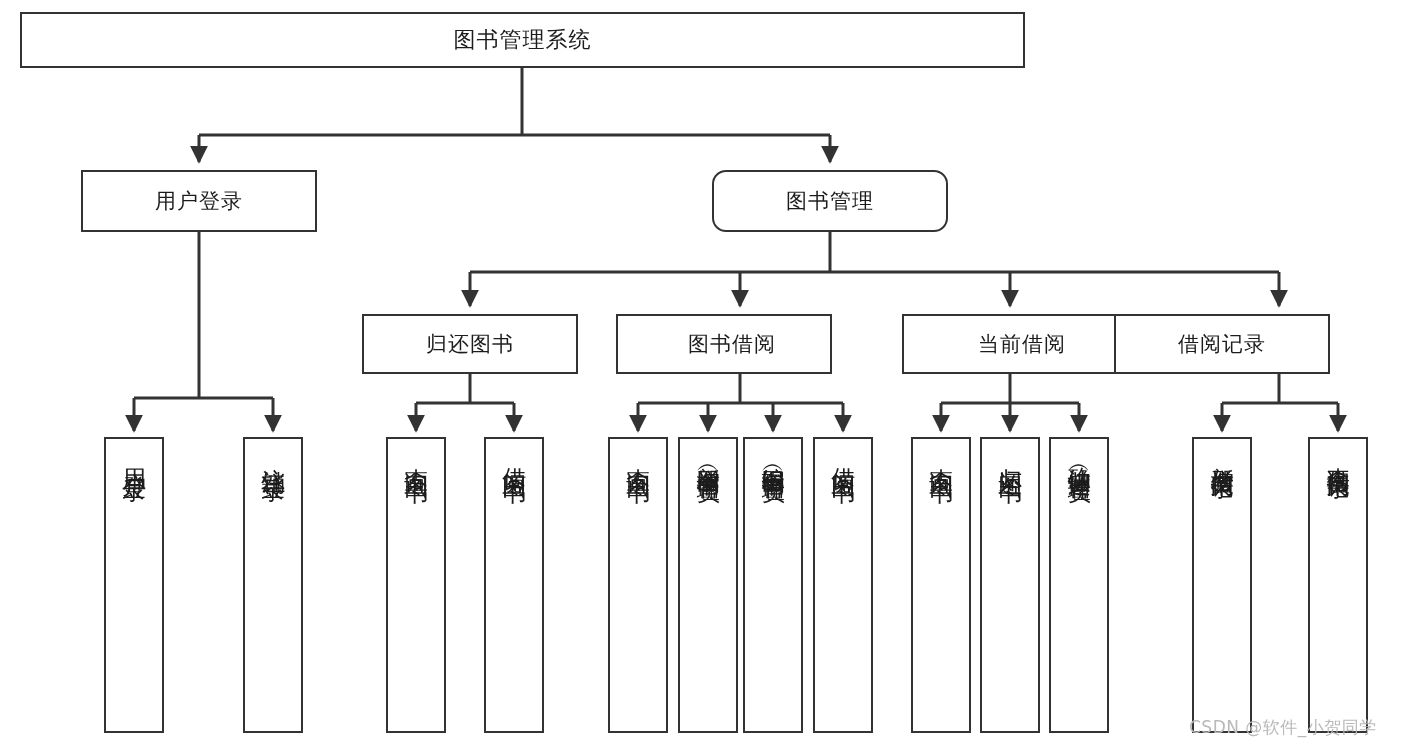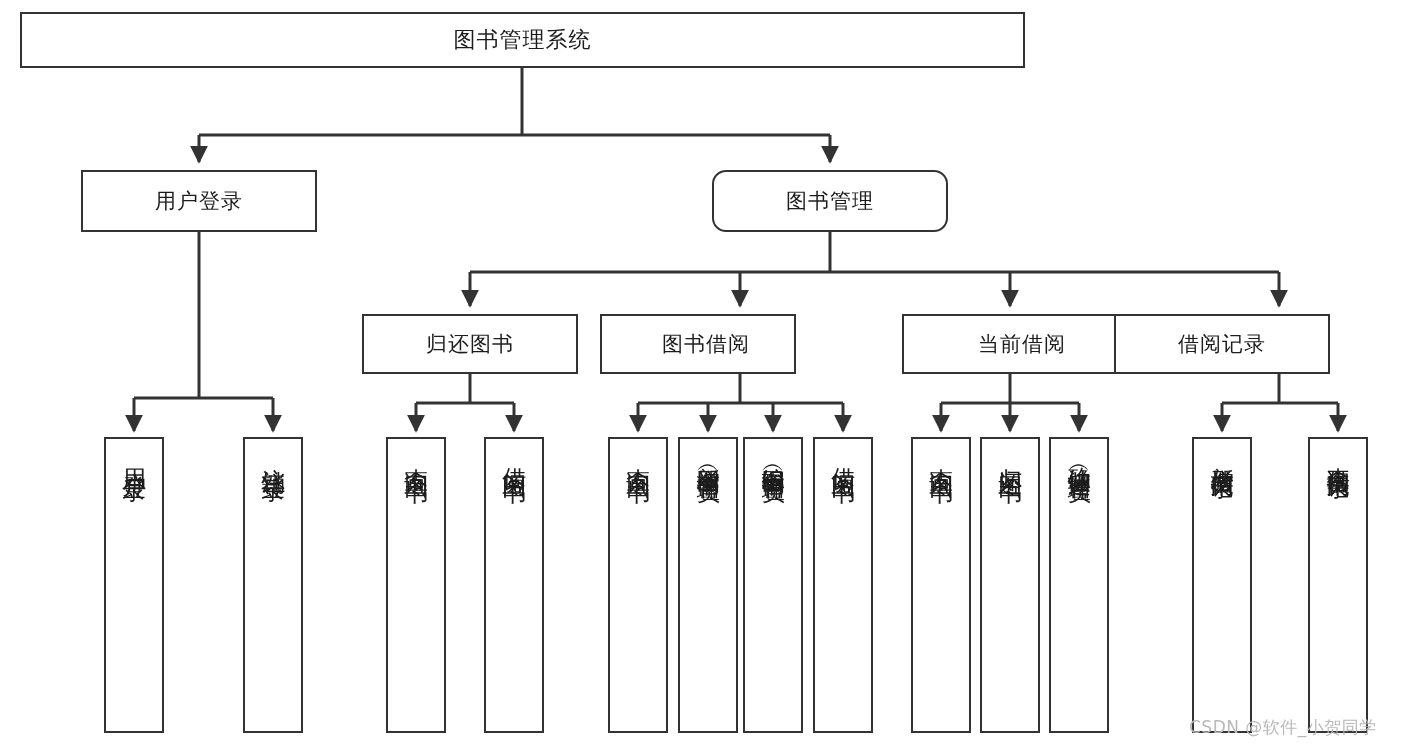--- a/index.html
+++ b/index.html
@@ -129,21 +129,21 @@
   </div>
 
   <div class="node lvl2" style="left:712px; top:170px; width:236px; height:62px;border-radius:14px;">
     <span class="lbl">图书管理</span>
   </div>
 
   <div class="node lvl3" style="left:362px; top:314px; width:216px; height:60px;">
     <span class="lbl">归还图书</span>
   </div>
 
-  <div class="node lvl3" style="left:600px; top:314px; width:196px; height:60px;padding-left:16px;">
+  <div class="node lvl3" style="left:616px; top:314px; width:216px; height:60px;padding-left:16px;">
     <span class="lbl">图书借阅</span>
   </div>
 
   <div class="node lvl3" style="left:902px; top:314px; width:240px; height:60px;">
     <span class="lbl">当前借阅</span>
   </div>
 
   <div class="node lvl3" style="left:1114px; top:314px; width:216px; height:60px;">
     <span class="lbl">借阅记录</span>
   </div>

